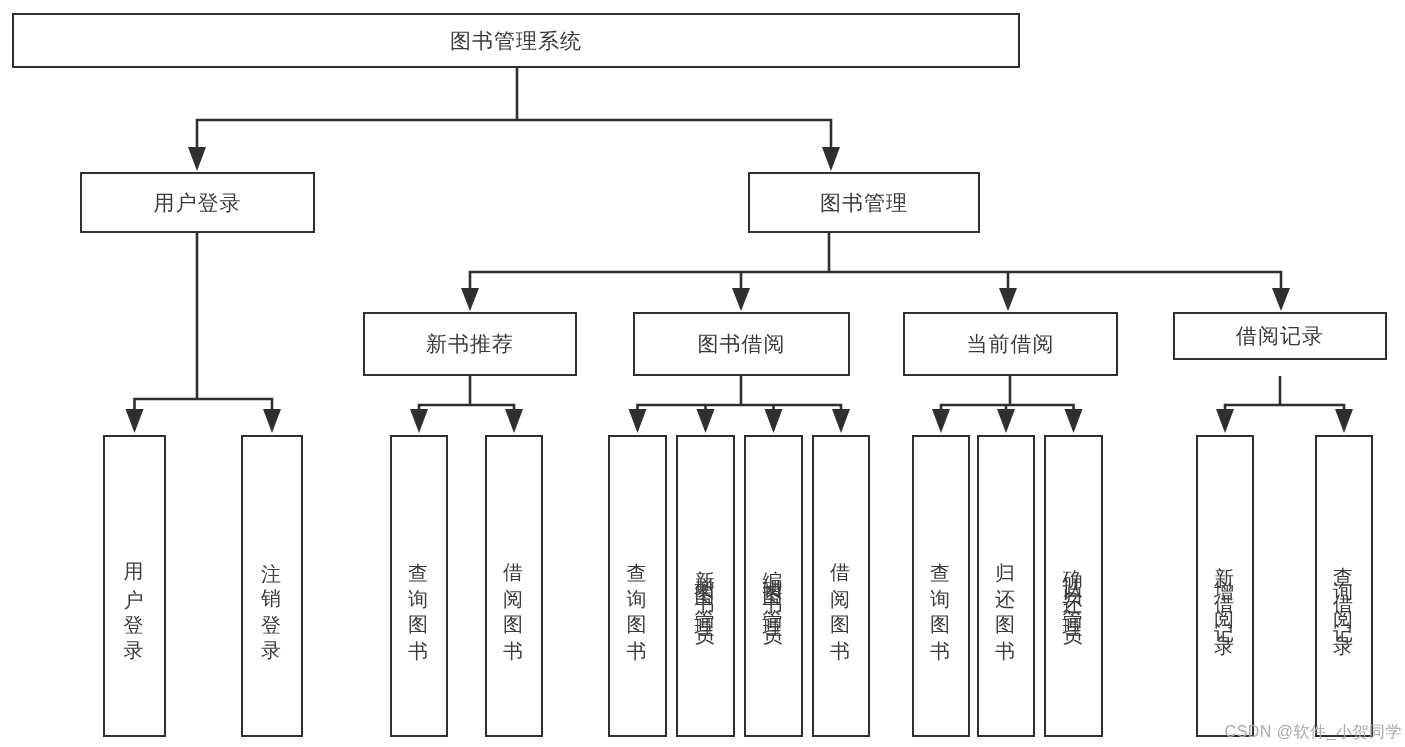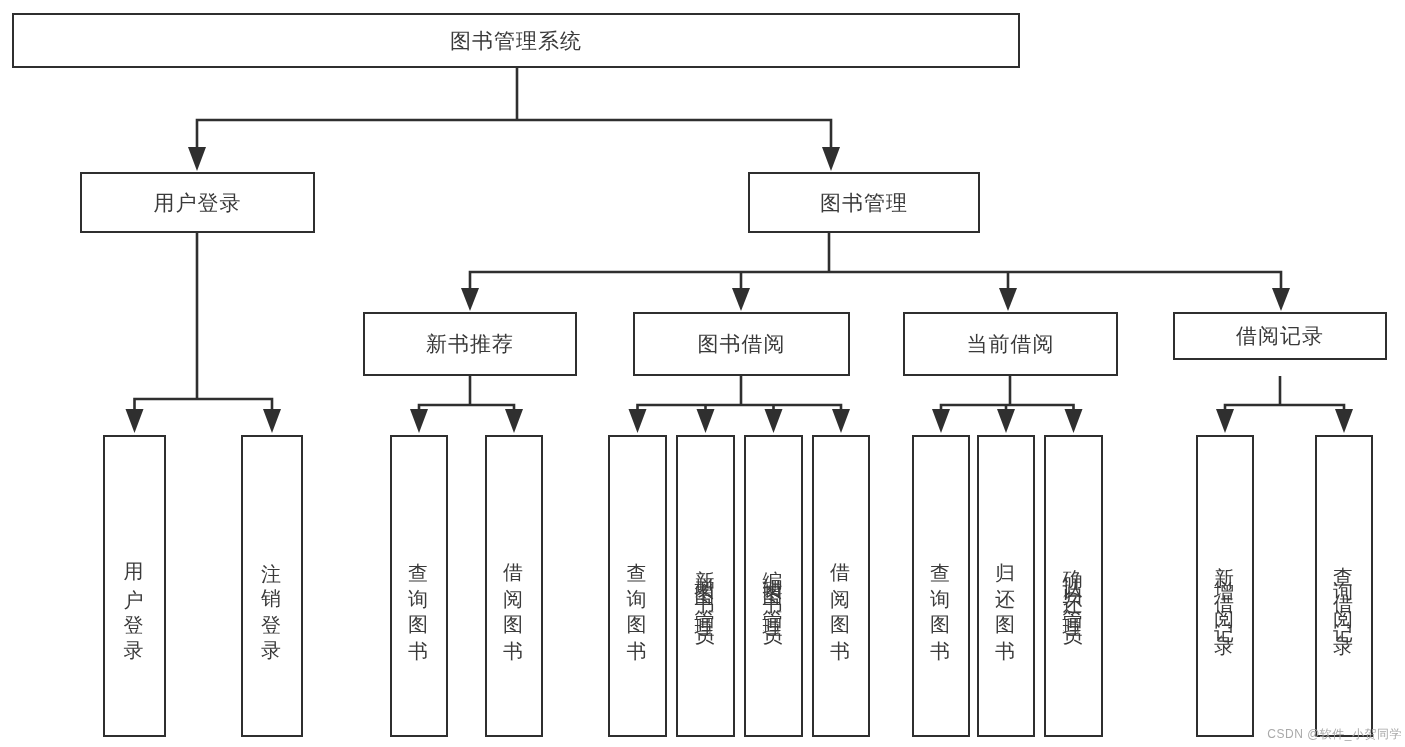--- a/index.html
+++ b/index.html
@@ -19,21 +19,21 @@
   }
   .vlabel{
     writing-mode:vertical-rl;text-orientation:mixed;
     font-size:20px;color:#3a3a3a;white-space:nowrap;
   }
   .sp4{letter-spacing:26px;padding-top:26px;}
   .sp6{letter-spacing:14px;padding-top:14px;}
   .sp9{letter-spacing:8px;padding-top:8px;}
   .watermark{
     position:absolute;right:3px;bottom:4px;z-index:3;
-    font-size:12px;color:#a9a9a9;letter-spacing:0.5px;white-space:nowrap;
+    font-size:16px;color:#a9a9a9;letter-spacing:0.5px;white-space:nowrap;
   }
 </style>
 </head>
 <body>
 
 <div class="canvas">
 
   <svg class="connectors" width="1405" height="747" viewBox="0 0 1405 747" fill="none" stroke="#2f2f2f" stroke-width="2.6">
 
     <g>

